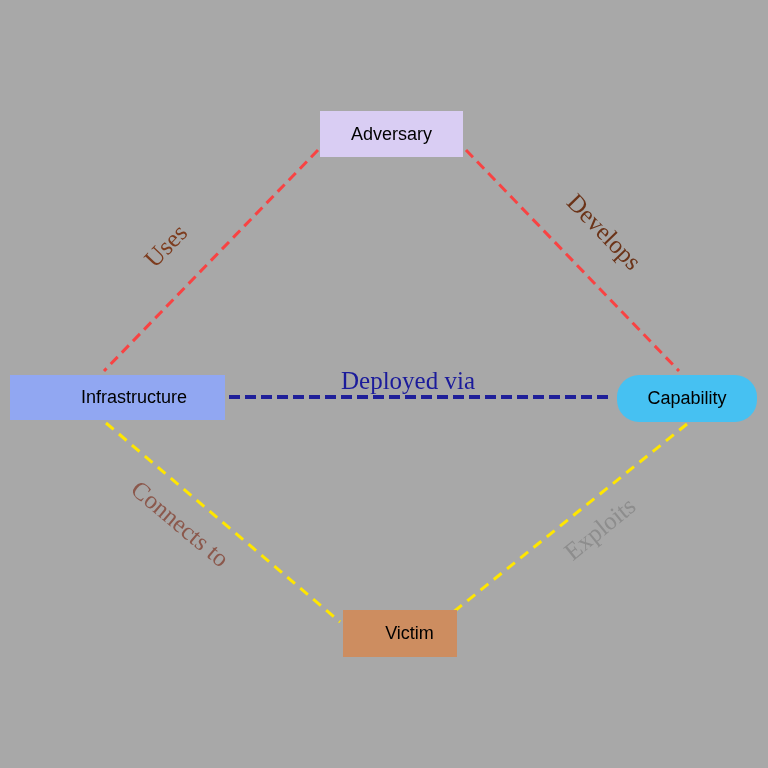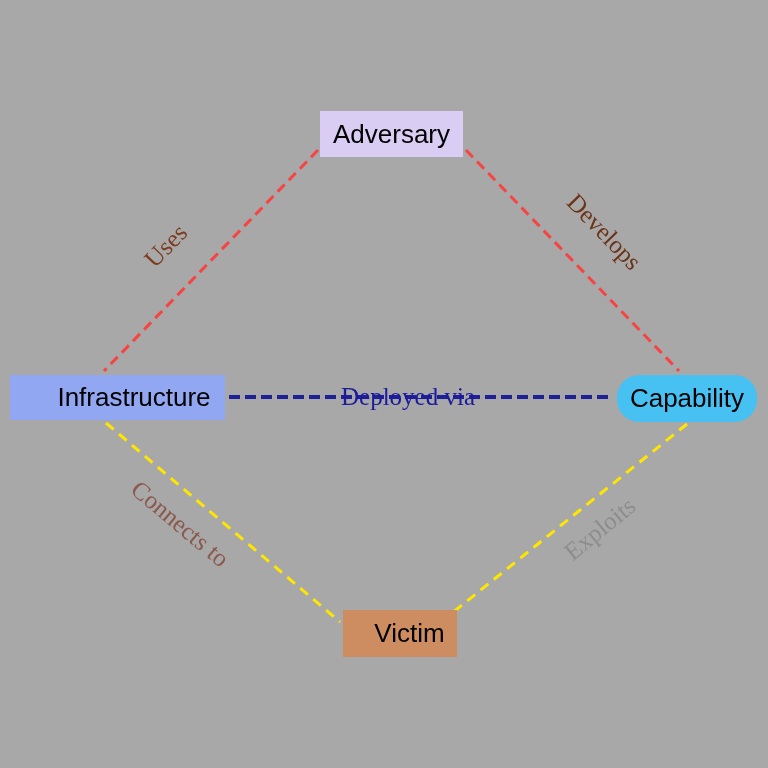--- a/index.html
+++ b/index.html
@@ -22,21 +22,21 @@
     top: 0;
     width: 768px;
     height: 768px;
   }
   .node {
     position: absolute;
     display: flex;
     align-items: center;
     justify-content: center;
     font-family: "Liberation Sans", sans-serif;
-    font-size: 26px;
+    font-size: 18px;
     color: #000000;
     white-space: nowrap;
   }
   .node-adversary      { left: 320px; top: 111px; width: 143px; height: 46px; }
   .node-infrastructure { left: 10px;  top: 375px; width: 182px; height: 45px; padding-left: 33px; }
   .node-capability     { left: 617px; top: 375px; width: 140px; height: 47px; border-radius: 22px; }
   .node-victim         { left: 343px; top: 610px; width: 95px;  height: 47px; }
   .edge-label {
     position: absolute;
     font-family: "Liberation Serif", serif;
@@ -76,19 +76,19 @@
   </div>
 
   <div class="node node-victim" style="background-color: rgb(205, 141, 96); padding-left: 19px;">
     <span>Victim</span>
   </div>
 
   <div class="edge-label label-uses" style="color: rgb(125, 60, 30);">Uses</div>
 
   <div class="edge-label label-develops" style="color: rgb(107, 51, 24);">Develops</div>
 
-  <div class="edge-label label-deployed" style="color: rgb(27, 27, 155); margin-top: 16px;">Deployed via</div>
+  <div class="edge-label label-deployed" style="color: rgb(27, 27, 155);">Deployed via</div>
 
   <div class="edge-label label-connects" style="color: rgb(139, 88, 76);">Connects to</div>
 
   <div class="edge-label label-exploits" style="color: rgb(141, 141, 141);">Exploits</div>
 
 </div>
 
 </body></html>

